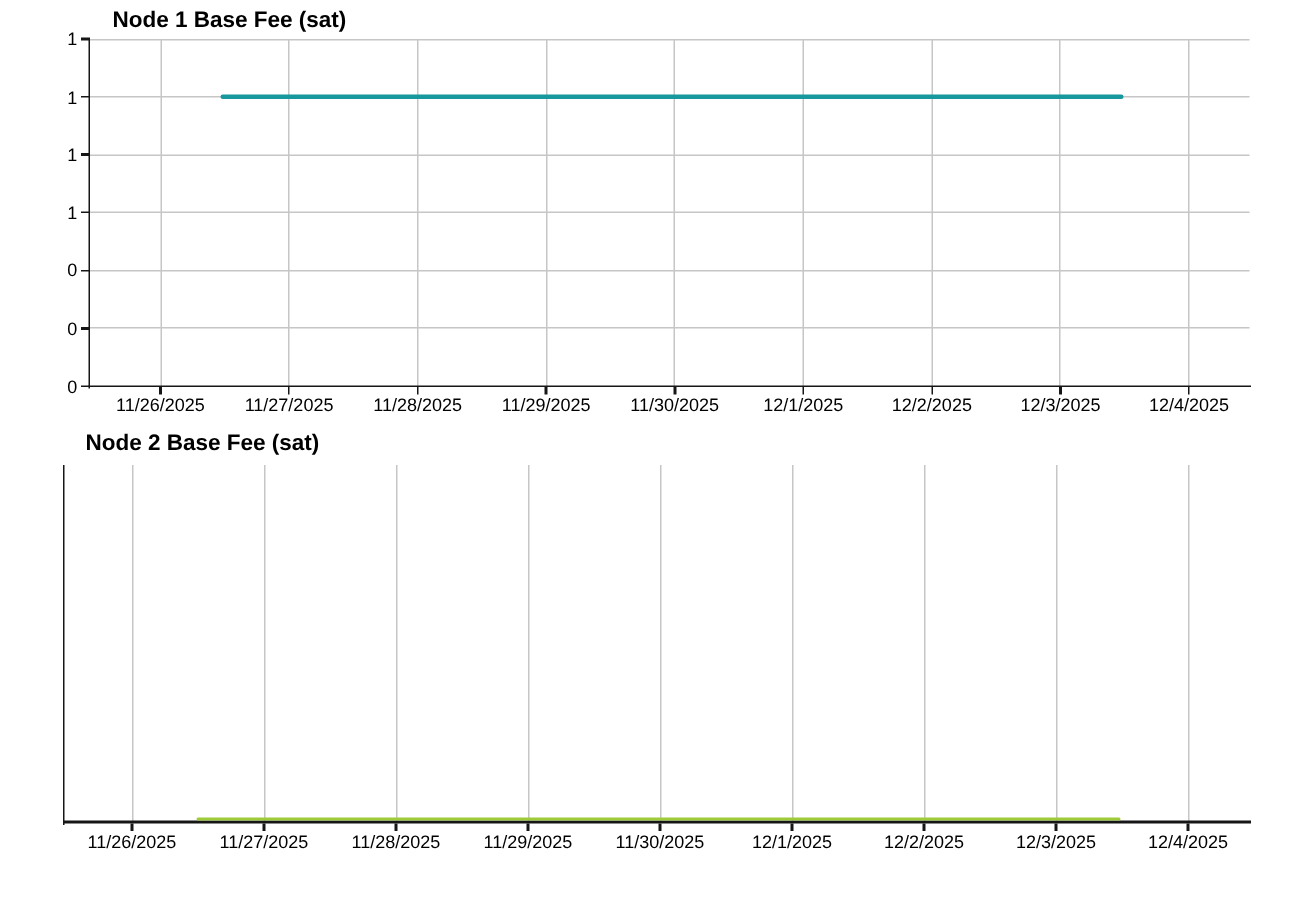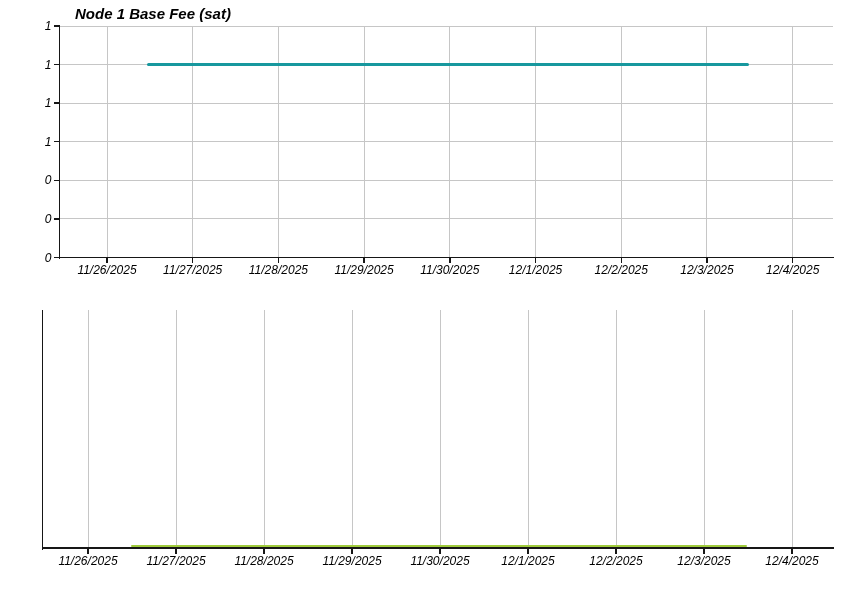--- a/index.html
+++ b/index.html
@@ -3,21 +3,20 @@
 <meta charset="utf-8">
 <style>
   html, body { margin: 0; padding: 0; background: #ffffff; }
   #stage {
     position: relative;
     width: 860px;
     height: 600px;
     background: #ffffff;
     overflow: hidden;
     font-family: "Liberation Sans", sans-serif;
-    font-style: italic;
   }
   .chart-title {
     position: absolute;
     margin: 0;
     font-family: "Liberation Sans", sans-serif;
     font-size: 15px;
     font-weight: 700;
     color: #000000;
     white-space: nowrap;
   }
@@ -31,20 +30,21 @@
     color: #000000;
     white-space: nowrap;
   }
   .gridline, .axisline, .tickmark, .seriesline { position: absolute; }
 </style>
 </head>
 <body>
 
 <div id="stage">
   <h2 id="title-0" class="chart-title">Node 1 Base Fee (sat)</h2>
+  <h2 id="title-1" class="chart-title">Node 2 Base Fee (sat)</h2>
 <div class="gridline" style="left: 106.5px; top: 26px; width: 1px; height: 231.5px; background: rgb(198, 198, 198);"></div>
     <div class="tickmark" style="left: 106.3px; top: 258.3px; width: 1.4px; height: 5px; background: rgb(22, 22, 22);"></div>
     <div class="ticklabel" style="left: 62px; top: 263px; width: 90px; text-align: center;">11/26/2025</div>
     <div class="gridline" style="left: 192.21px; top: 26px; width: 1px; height: 231.5px; background: rgb(198, 198, 198);"></div>
     <div class="tickmark" style="left: 192.01px; top: 258.3px; width: 1.4px; height: 5px; background: rgb(22, 22, 22);"></div>
     <div class="ticklabel" style="left: 147.71px; top: 263px; width: 90px; text-align: center;">11/27/2025</div>
     <div class="gridline" style="left: 277.92px; top: 26px; width: 1px; height: 231.5px; background: rgb(198, 198, 198);"></div>
     <div class="tickmark" style="left: 277.72px; top: 258.3px; width: 1.4px; height: 5px; background: rgb(22, 22, 22);"></div>
     <div class="ticklabel" style="left: 233.42px; top: 263px; width: 90px; text-align: center;">11/28/2025</div>
     <div class="gridline" style="left: 363.63px; top: 26px; width: 1px; height: 231.5px; background: rgb(198, 198, 198);"></div>

